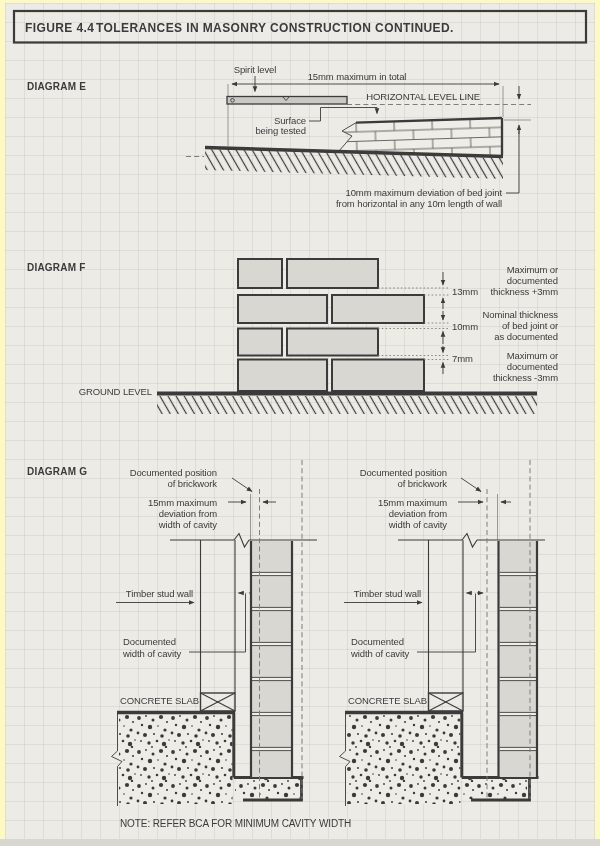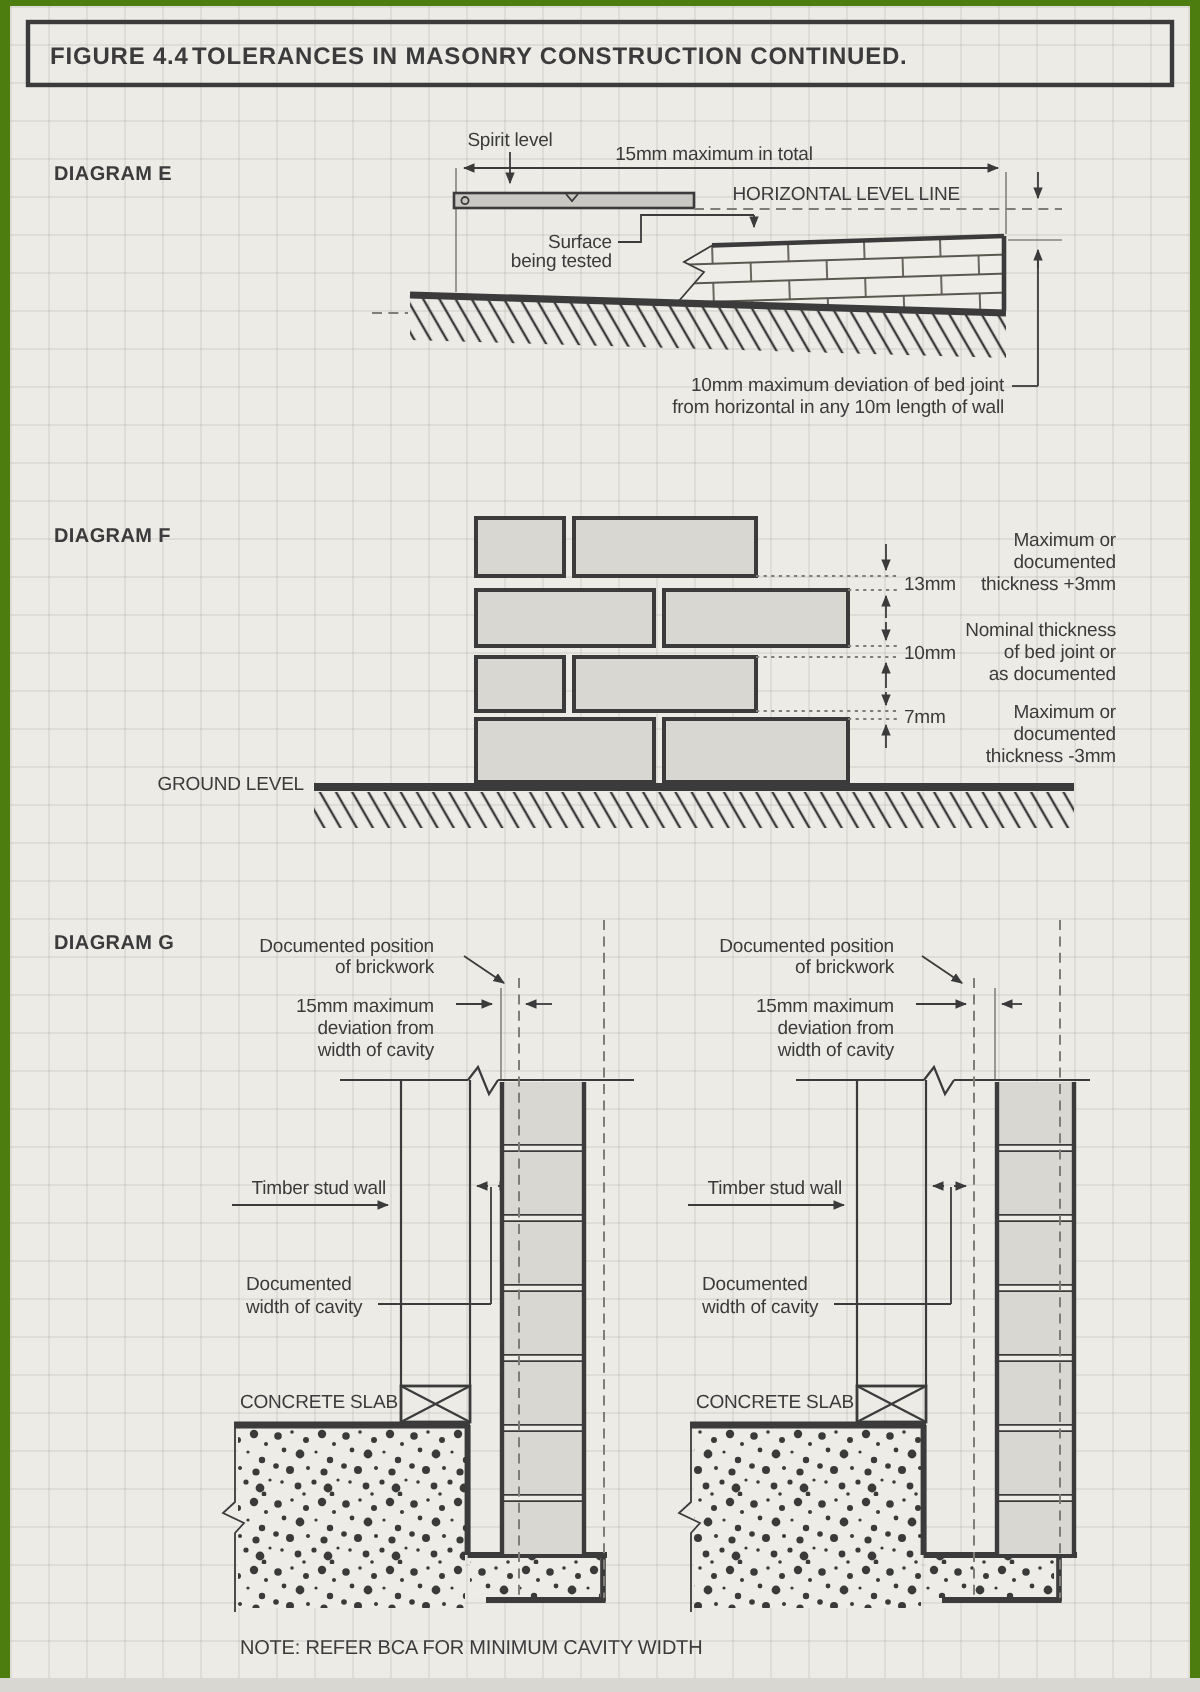--- a/index.html
+++ b/index.html
@@ -1,16 +1,16 @@
 <!DOCTYPE html>
 <html><head>
 <meta charset="utf-8">
 <style>
   html,body{margin:0;padding:0;background:#fff;}
-  .frame{position:relative;width:600px;height:846px;background:#4d7c0f;overflow:hidden;
+  .frame{position:relative;width:600px;height:846px;background:#fef9c3;overflow:hidden;
          font-family:"Liberation Sans",sans-serif;}
   .paper{position:absolute;left:5px;top:3px;width:590px;height:836px;background:#ecebe6;
     background-image:
       linear-gradient(to right, rgba(165,163,152,.20) 1px, transparent 1px),
       linear-gradient(to bottom, rgba(165,163,152,.20) 1px, transparent 1px);
     background-size:19px 19px;}
   .band{position:absolute;left:0;top:839px;width:600px;height:7px;background:#d8d7d1;}
   svg{position:absolute;left:0;top:0;}
   svg .txt{font-family:"Liberation Sans",sans-serif;font-size:9.5px;fill:#3b3b3b;letter-spacing:-0.1px;}
   svg .big{font-size:12px;font-weight:bold;letter-spacing:0.4px;}

